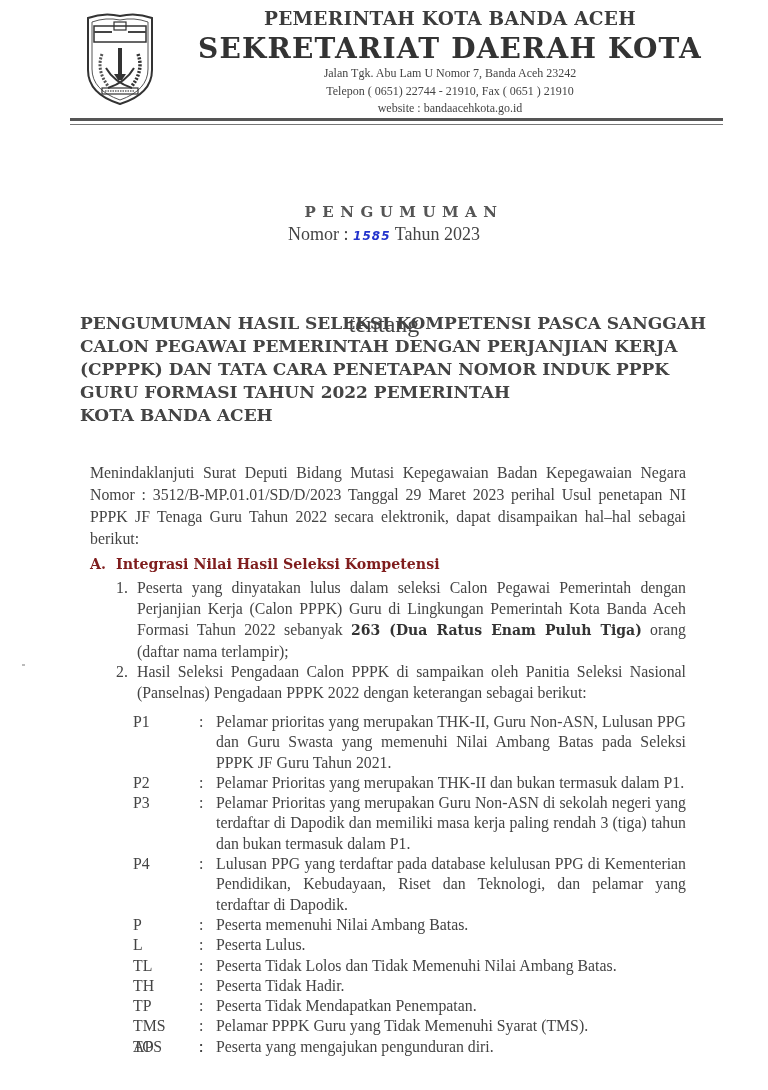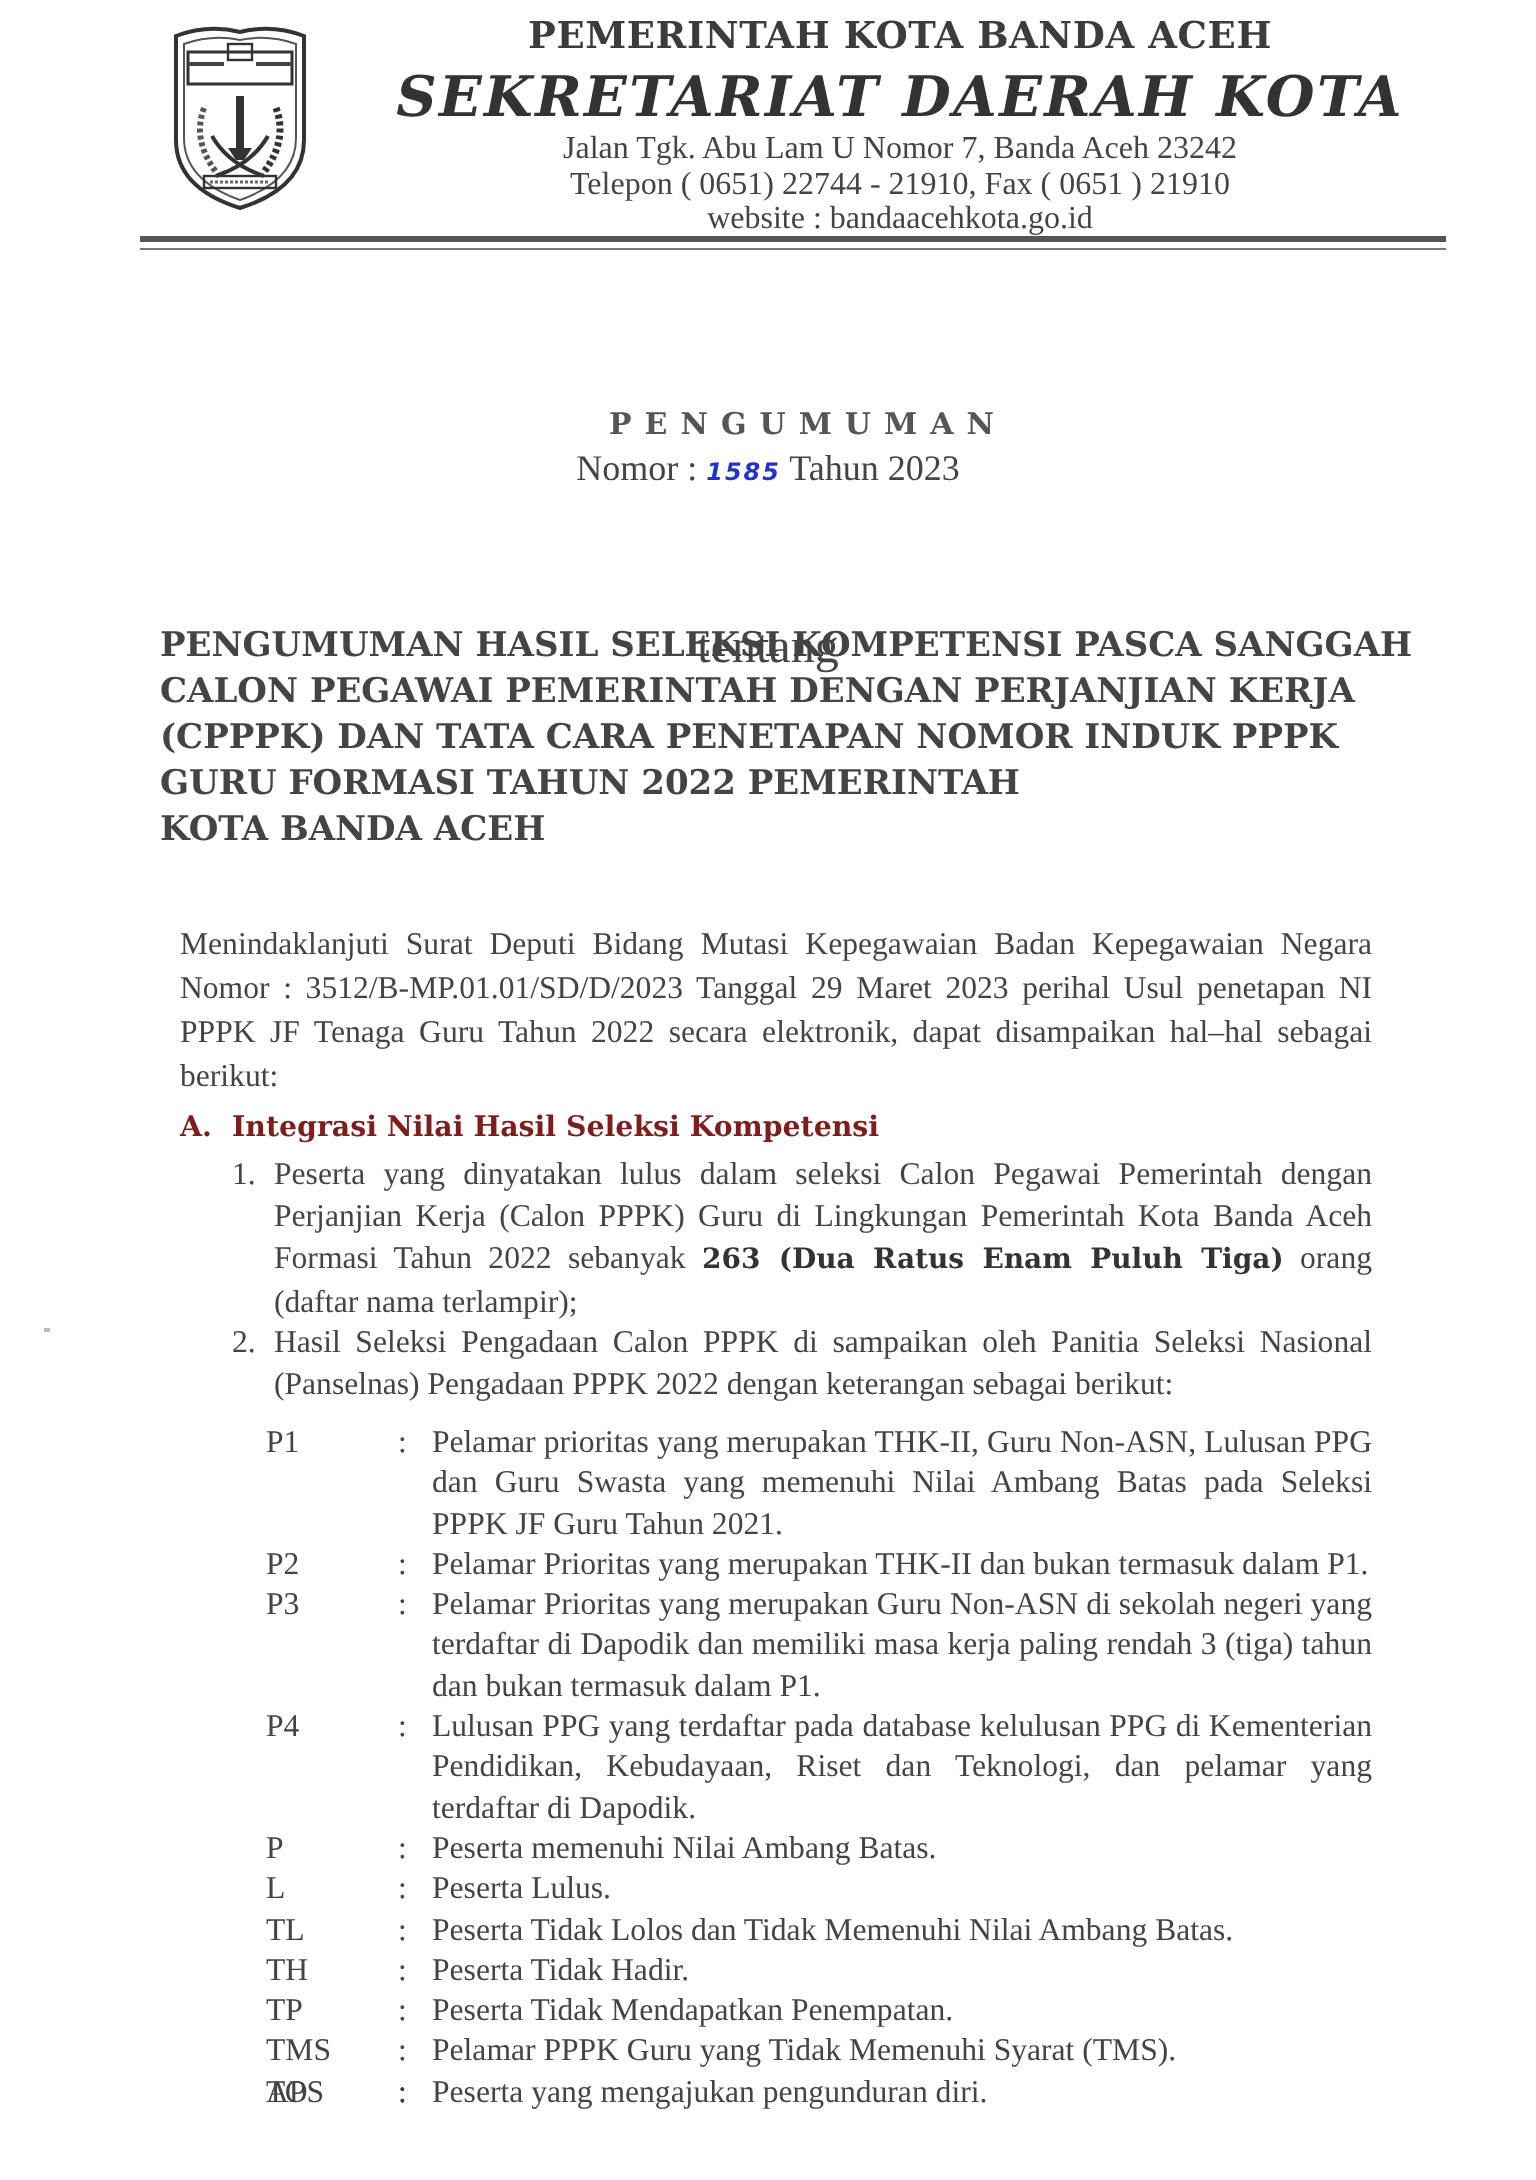--- a/index.html
+++ b/index.html
@@ -13,25 +13,25 @@
     
     .logo { left: 84px; top: 10px; width: 72px; height: 96px; }
     .hdr-line1 {
       left: 190px; width: 520px; top: 8px; text-align: center;
       font-family: "DejaVu Serif", serif; font-weight: bold;
       font-size: 18.5px; letter-spacing: 0.3px; color: #3c3c3c;
     }
     .hdr-line2 {
       left: 180px; width: 540px; top: 32px; text-align: center;
       font-family: "DejaVu Serif", serif; font-weight: bold;
-      font-size: 28px; letter-spacing: 1.2px; color: #333; font-style: italic;
+      font-size: 28px; letter-spacing: 1.2px; color: #333;
     }
     .hdr-addr {
       left: 190px; width: 520px; text-align: center;
-      font-family: "Liberation Serif", serif; font-size: 16px; color: #444;
+      font-family: "Liberation Serif", serif; font-size: 12px; color: #444;
     }
     .rule-thick { left: 70px; width: 653px; top: 118px; height: 3px; background: #555; }
     .rule-thin  { left: 70px; width: 653px; top: 124px; height: 1px; background: #777; }
 
     
     .center { left: 0; width: 768px; text-align: center; }
     .ann-title {
       top: 203px; font-family: "DejaVu Serif", serif; font-weight: bold;
       font-size: 15px; letter-spacing: 6.5px; color: #555; padding-left: 20px;
     }

